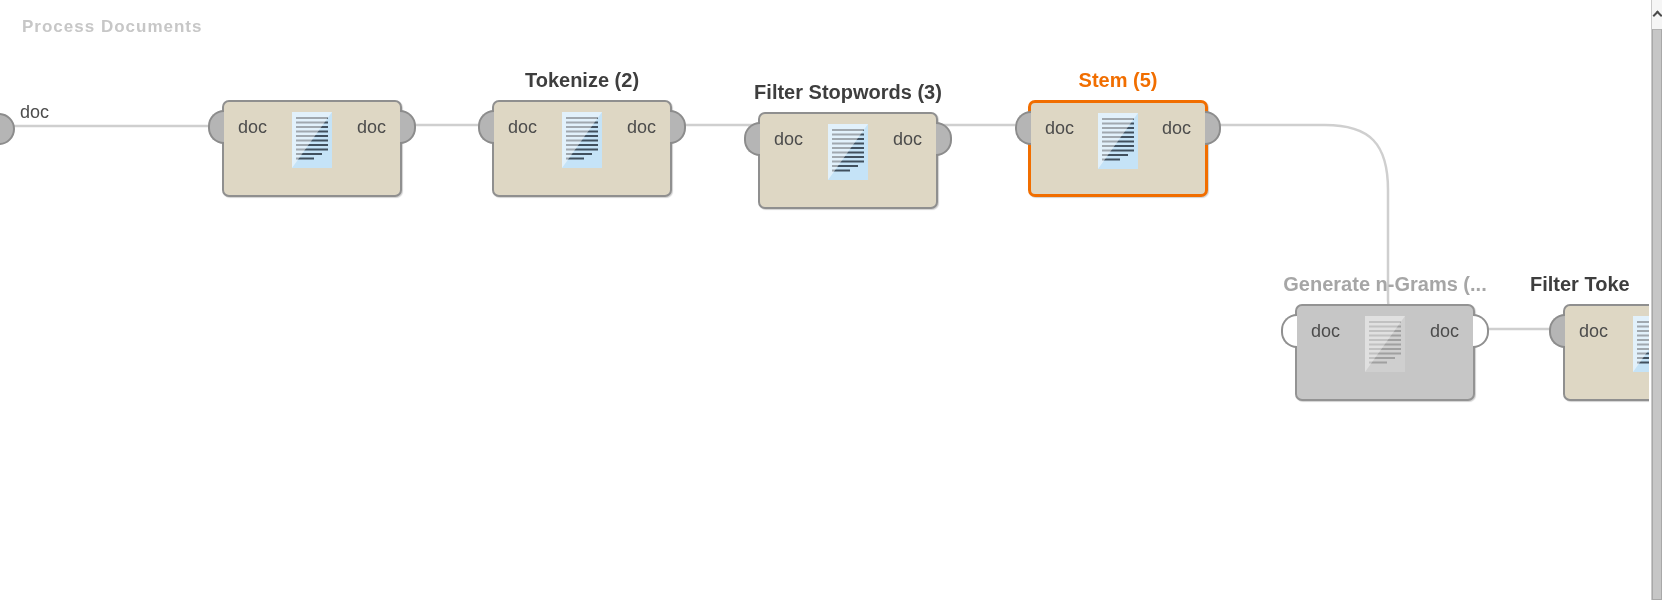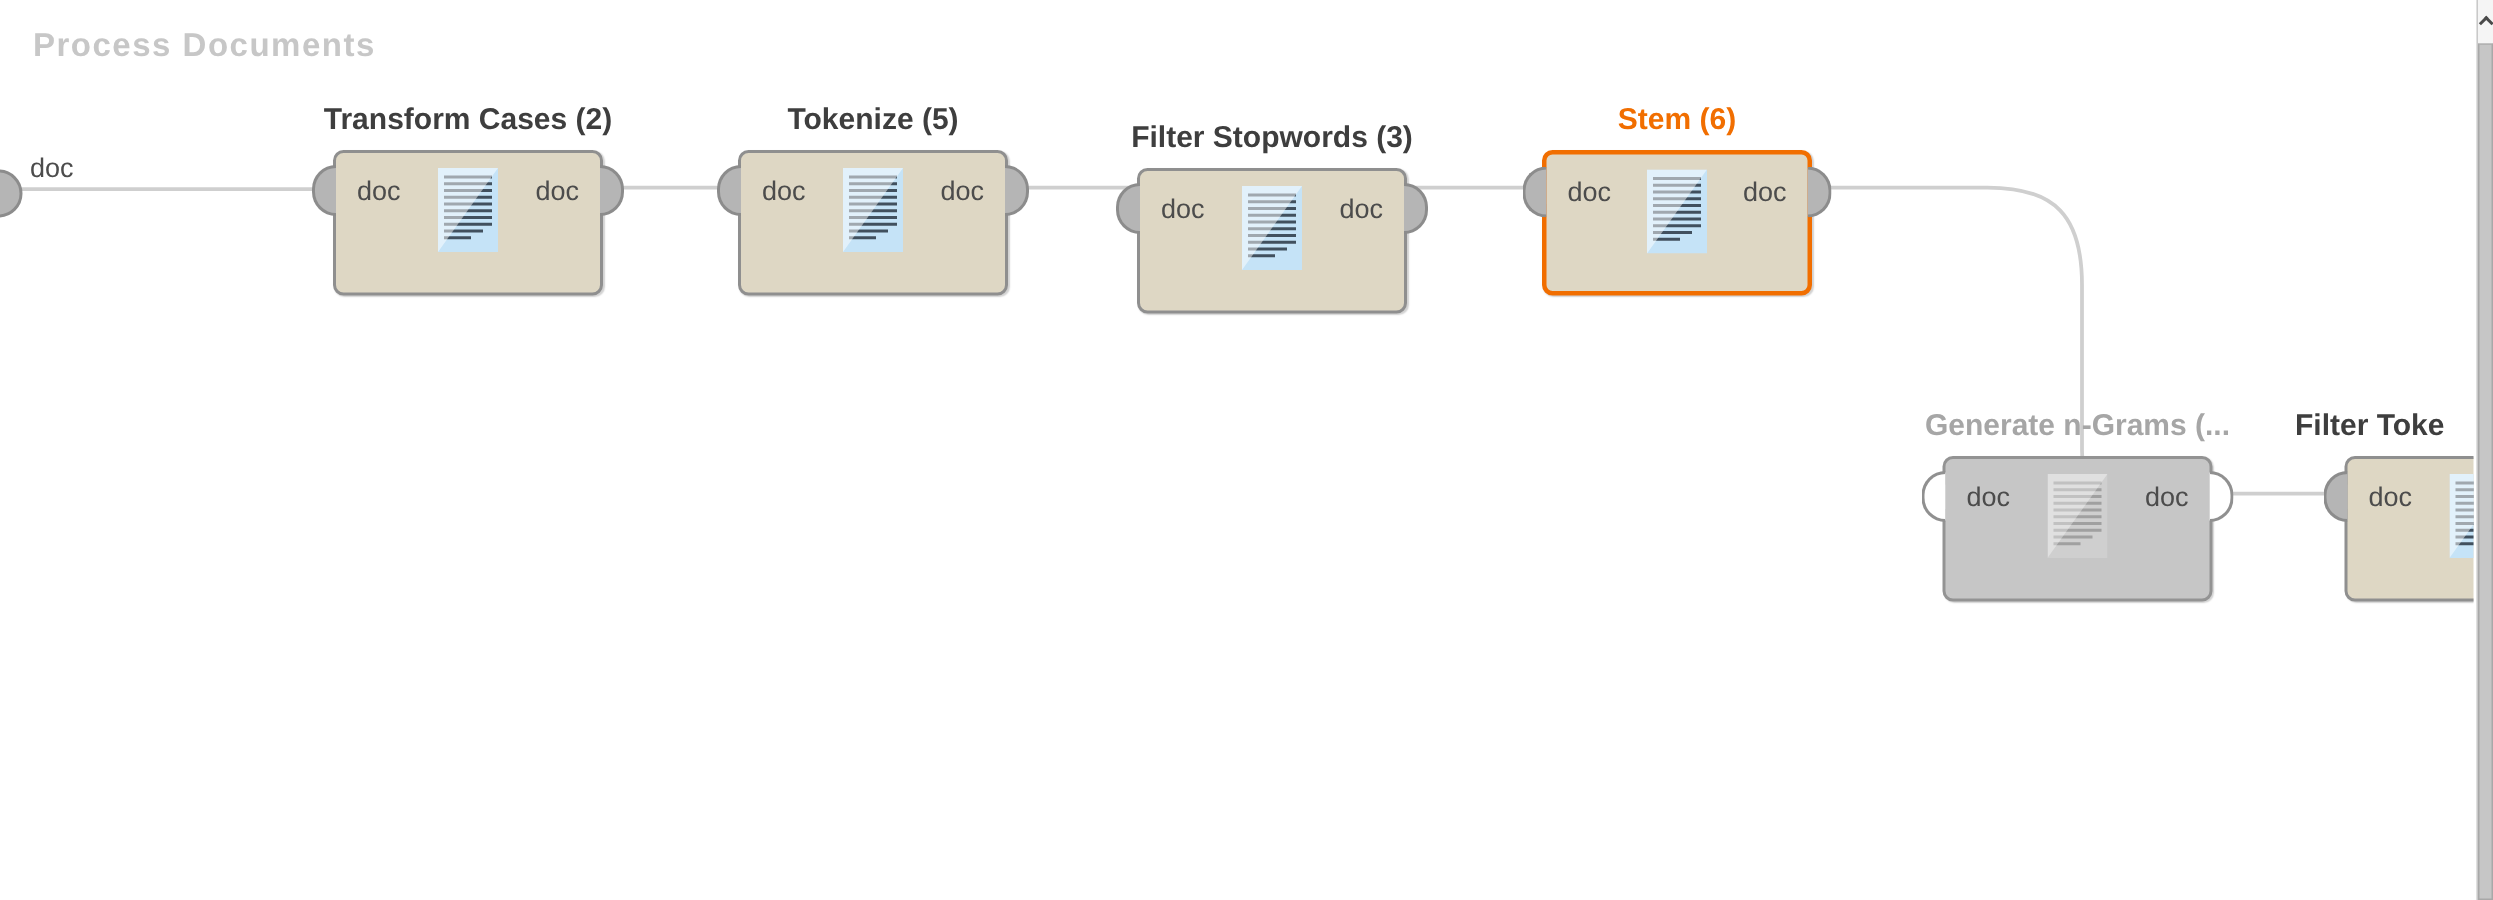--- a/index.html
+++ b/index.html
@@ -2,21 +2,21 @@
 <html><head>
 <meta charset="utf-8">
 <style>
   html,body{margin:0;padding:0;background:#ffffff;}
   body{width:1662px;height:600px;overflow:hidden;font-family:"Liberation Sans",sans-serif;}
   #stage{position:relative;width:1662px;height:600px;background:#ffffff;}
   #canvas{position:absolute;left:0;top:0;width:1649px;height:600px;overflow:hidden;background:#ffffff;}
 
   .process-title{
     position:absolute;left:22px;top:17px;
-    font-size:22px;font-weight:bold;letter-spacing:1px;color:#c7c7c7;white-space:nowrap;
+    font-size:17px;font-weight:bold;letter-spacing:1px;color:#c7c7c7;white-space:nowrap;
   }
 
   #wires{position:absolute;left:0;top:0;z-index:1;}
 
   .op{position:absolute;width:180px;height:97px;z-index:2;}
   .op-box{
     position:absolute;left:0;top:0;width:180px;height:97px;box-sizing:border-box;
     background:#ded7c4;border:2px solid #8f8f8f;border-radius:7px;
     box-shadow:1px 1px 1px rgba(0,0,0,0.18);
   }
@@ -84,21 +84,20 @@
       <path d="M 0 126 H 224" fill="none" stroke="#cfcfcf" stroke-width="2.5"></path>
       <path d="M 402 125 H 494" fill="none" stroke="#cfcfcf" stroke-width="2.5"></path>
       <path d="M 672 125 H 760" fill="none" stroke="#cfcfcf" stroke-width="2.5"></path>
       <path d="M 937 125 H 1030" fill="none" stroke="#cfcfcf" stroke-width="2.5"></path>
       <path d="M 1207 125 H 1325 C 1370 125 1388 144 1388 190 V 300 C 1388 320 1398 329 1424 329 H 1550" fill="none" stroke="#cfcfcf" stroke-width="2.5"></path>
       <circle cx="-1" cy="129" r="15" fill="#b5b5b5" stroke="#8c8c8c" stroke-width="2"></circle>
       <text x="20" y="118" font-size="18" fill="#4c4c4c" font-family="Liberation Sans, sans-serif">doc</text>
     </svg>
 
     <div class="op" style="left:222px;top:100px;">
-      <div class="op-title">Transform Cases (2)</div>
       <div class="op-box">
         <div class="port in"></div>
         <div class="port out"></div>
         <span class="doc-label left">doc</span>
         <span class="doc-label right">doc</span>
         <svg class="doc-icon" width="40" height="56" viewBox="0 0 40 56">
           <rect class="pg" x="0" y="0" width="40" height="56"></rect>
           <g class="lines">
             <rect class="ln" x="4" y="5" width="32" height="2"></rect>
               <rect class="ln" x="4" y="9.5" width="32" height="2"></rect>
@@ -110,21 +109,21 @@
               <rect class="ln" x="4" y="36.5" width="32" height="2"></rect>
             <rect class="ln" x="4" y="41" width="26" height="2"></rect>
               <rect class="ln" x="4" y="45.5" width="18" height="2"></rect>
           </g>
           <polygon class="shine" points="0,0 40,0 0,56"></polygon>
         </svg>
       </div>
     </div>
 
     <div class="op" style="left:492px;top:100px;">
-      <div class="op-title">Tokenize (5)</div>
+      <div class="op-title">Tokenize (2)</div>
       <div class="op-box">
         <div class="port in"></div>
         <div class="port out"></div>
         <span class="doc-label left">doc</span>
         <span class="doc-label right">doc</span>
         <svg class="doc-icon" width="40" height="56" viewBox="0 0 40 56">
           <rect class="pg" x="0" y="0" width="40" height="56"></rect>
           <g class="lines">
             <rect class="ln" x="4" y="5" width="32" height="2"></rect>
               <rect class="ln" x="4" y="9.5" width="32" height="2"></rect>
@@ -162,21 +161,21 @@
               <rect class="ln" x="4" y="36.5" width="32" height="2"></rect>
             <rect class="ln" x="4" y="41" width="26" height="2"></rect>
               <rect class="ln" x="4" y="45.5" width="18" height="2"></rect>
           </g>
           <polygon class="shine" points="0,0 40,0 0,56"></polygon>
         </svg>
       </div>
     </div>
 
     <div class="op sel" style="left:1028px;top:100px;">
-      <div class="op-title">Stem (6)</div>
+      <div class="op-title">Stem (5)</div>
       <div class="op-box">
         <div class="port in"></div>
         <div class="port out"></div>
         <span class="doc-label left">doc</span>
         <span class="doc-label right">doc</span>
         <svg class="doc-icon" width="40" height="56" viewBox="0 0 40 56">
           <rect class="pg" x="0" y="0" width="40" height="56"></rect>
           <g class="lines">
             <rect class="ln" x="4" y="5" width="32" height="2"></rect>
               <rect class="ln" x="4" y="9.5" width="32" height="2"></rect>

